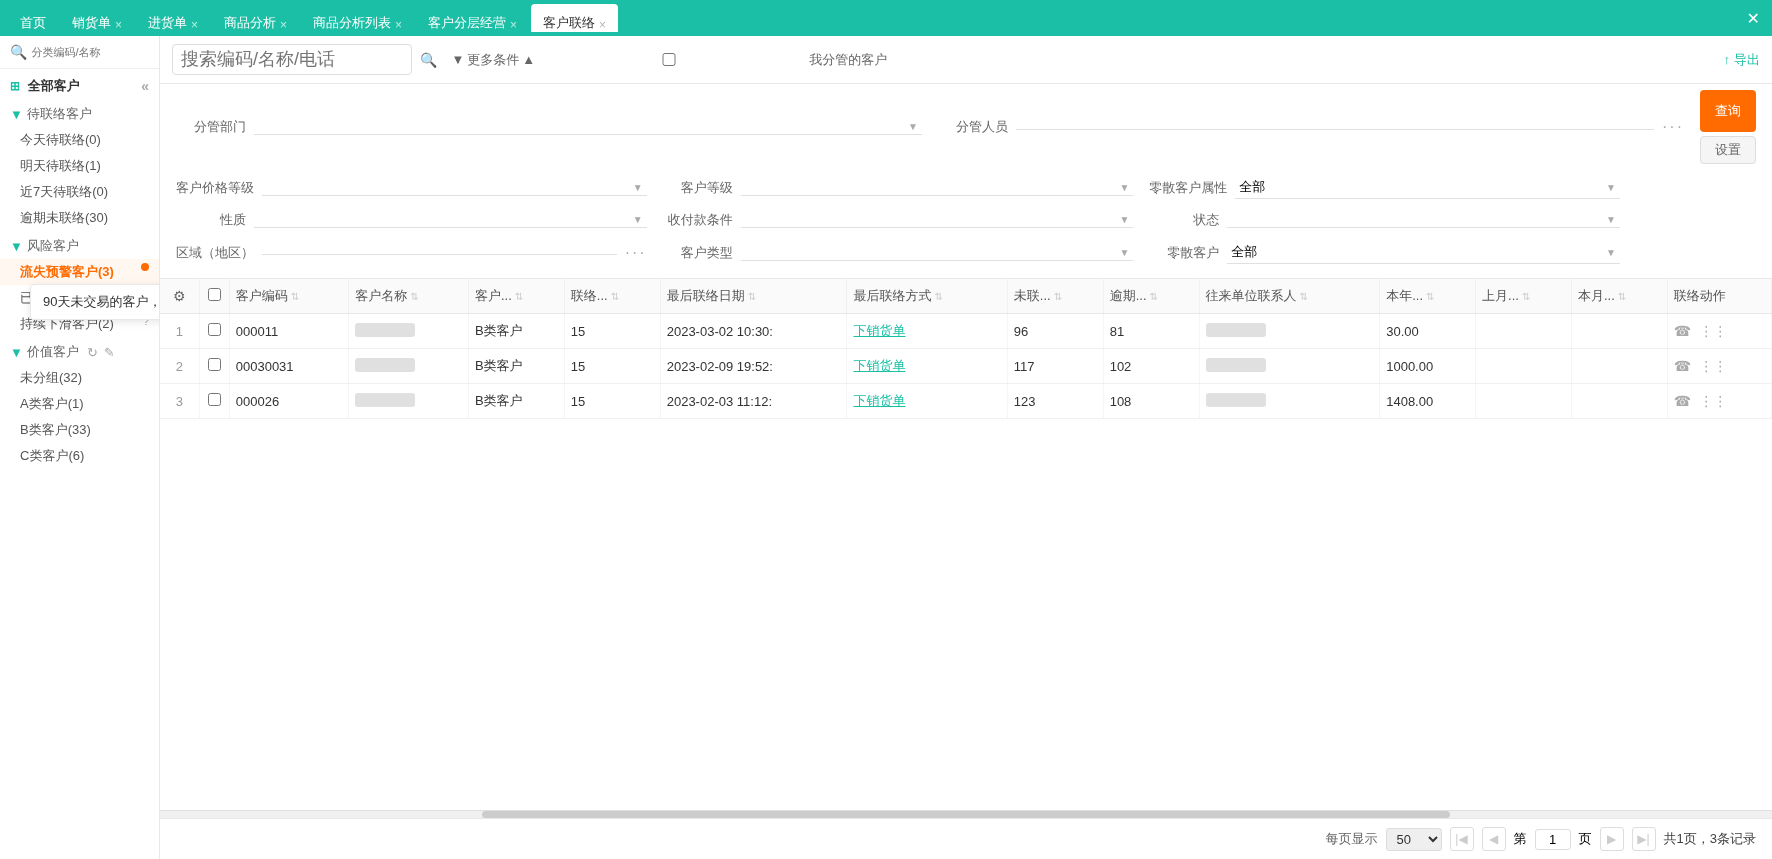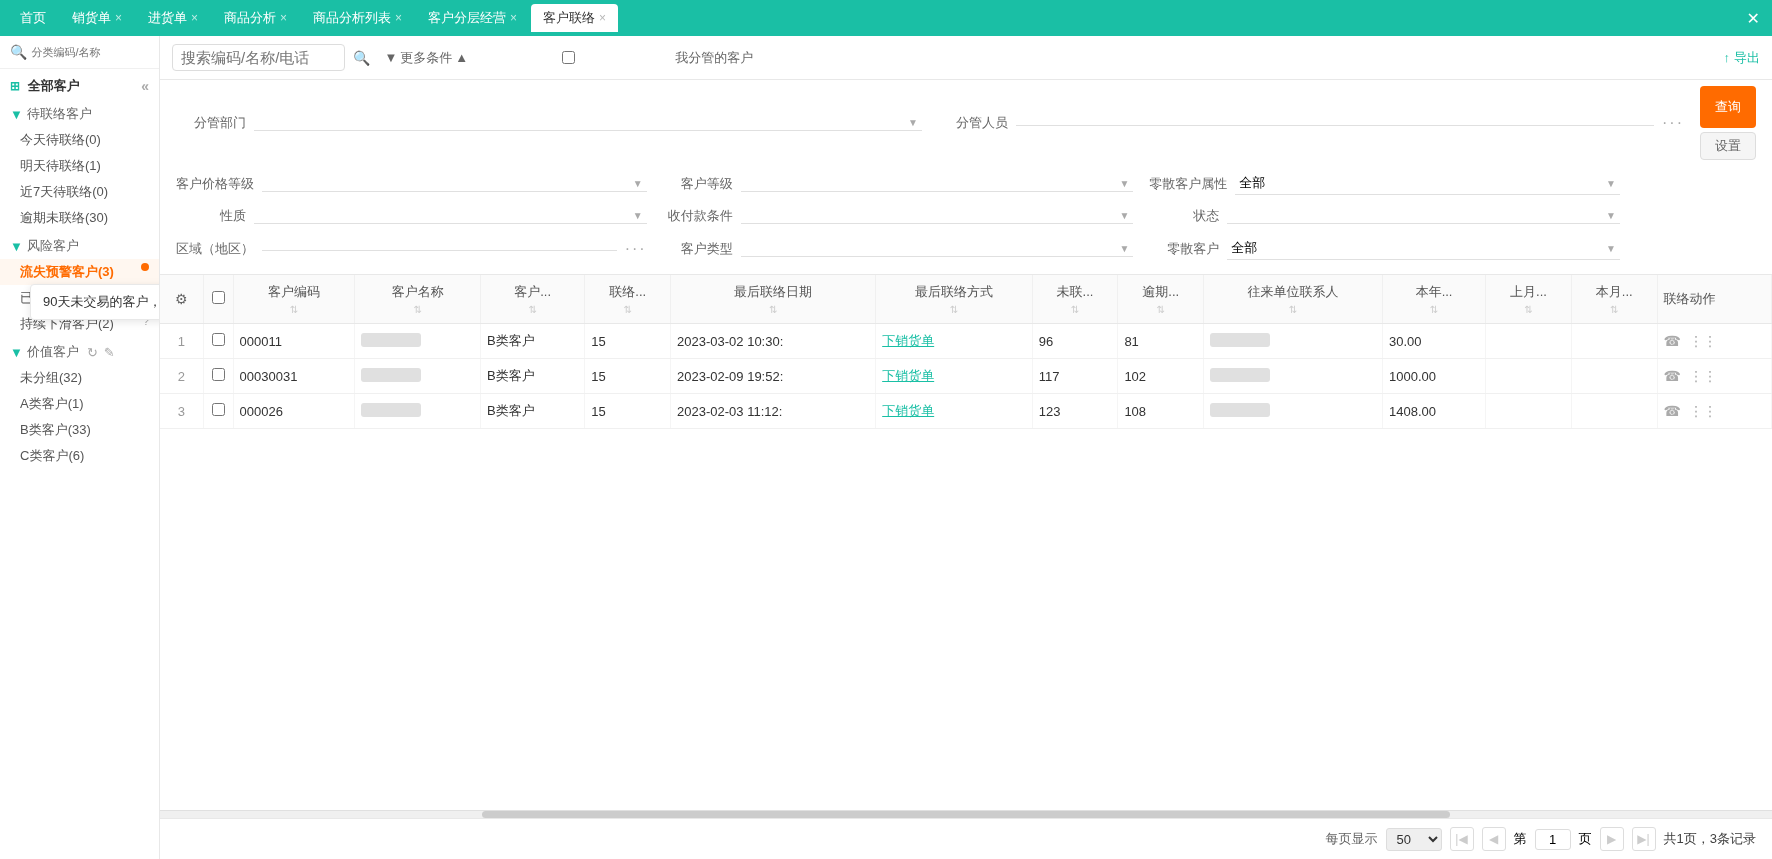--- a/index.html
+++ b/index.html
@@ -9,21 +9,21 @@
     .tab-bar {
       display: flex;
       align-items: center;
       background: #1abfa5;
       height: 36px;
       padding: 0 8px;
       gap: 2px;
     }
     .tab-item {
       display: flex;
-      align-items: center;
+      align-items: flex-end;
       padding: 0 12px;
       height: 28px;
       border-radius: 4px 4px 0 0;
       color: #fff;
       cursor: pointer;
       font-size: 13px;
       gap: 4px;
       white-space: nowrap;
     }
     .tab-item.active {
@@ -173,22 +173,22 @@
       align-items: center;
       padding: 8px 12px;
       background: #fff;
       border-bottom: 1px solid #e8e8e8;
       gap: 8px;
     }
     .filter-bar input {
       border: 1px solid #ddd;
       border-radius: 4px;
       padding: 4px 8px;
-      font-size: 15px;
-      width: 173px;
+      font-size: 18px;
+      width: 240px;
       outline: none;
     }
     .filter-search-icon { color: #ff8c00; font-size: 14px; cursor: pointer; }
     .filter-more-btn {
       display: flex;
       align-items: center;
       gap: 3px;
       color: #666;
       cursor: pointer;
       padding: 4px 6px;
@@ -326,21 +326,20 @@
       color: transparent;
       border-radius: 3px;
       display: inline-block;
       min-width: 60px;
       height: 14px;
     }
     .th-sort {
       display: flex;
       align-items: center;
       gap: 3px;
-      flex-direction: column;
     }
     .sort-icon { color: #ccc; font-size: 10px; }
     .settings-icon { color: #666; font-size: 14px; cursor: pointer; }
     .row-num { color: #999; }
     .action-icons { display: flex; align-items: center; gap: 8px; }
     .action-icon { color: #aaa; cursor: pointer; font-size: 14px; }
 
     
     .pagination-bar {
       display: flex;

